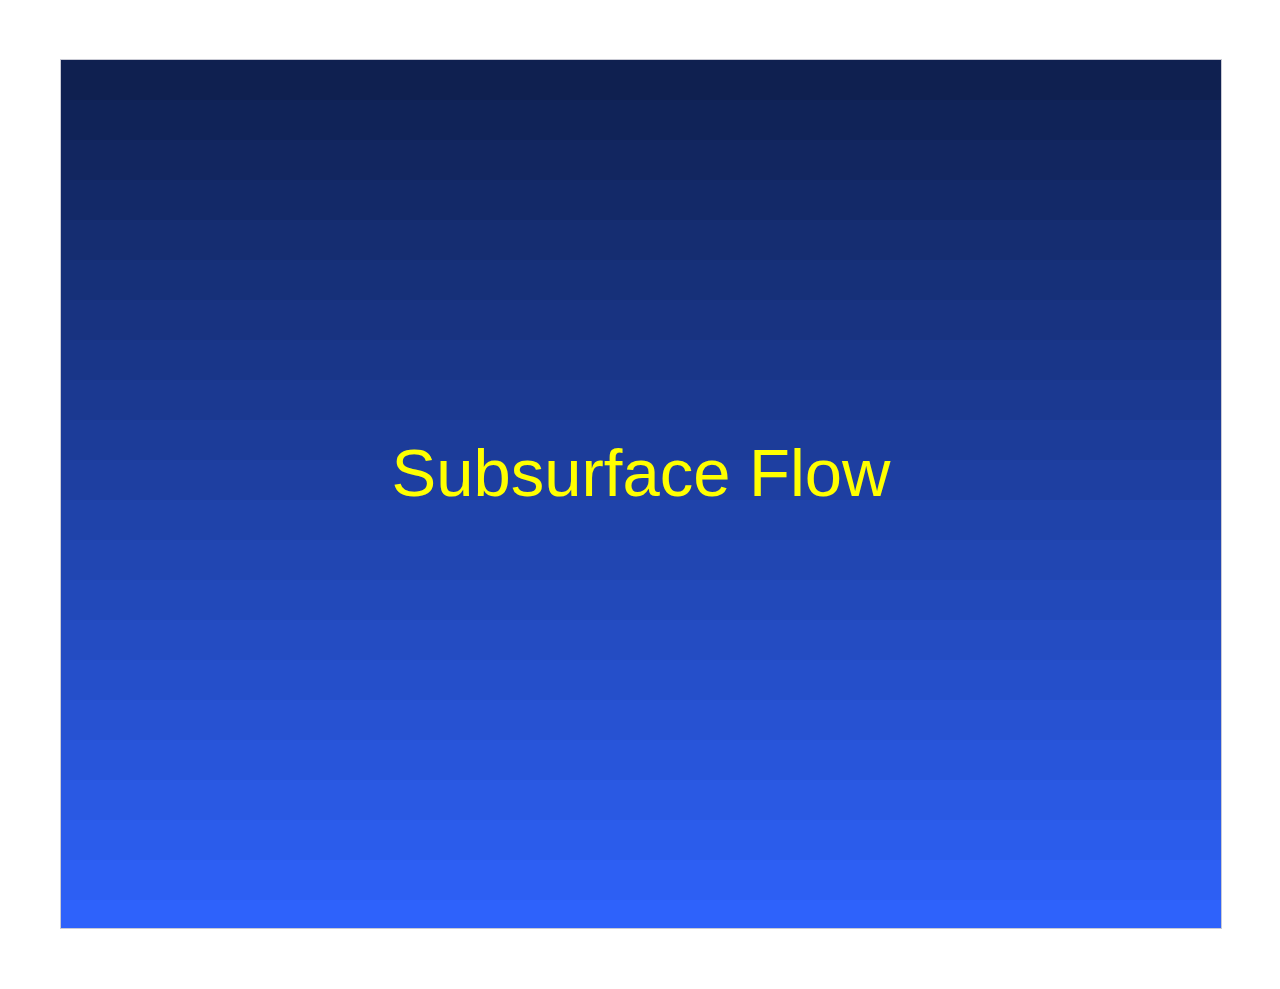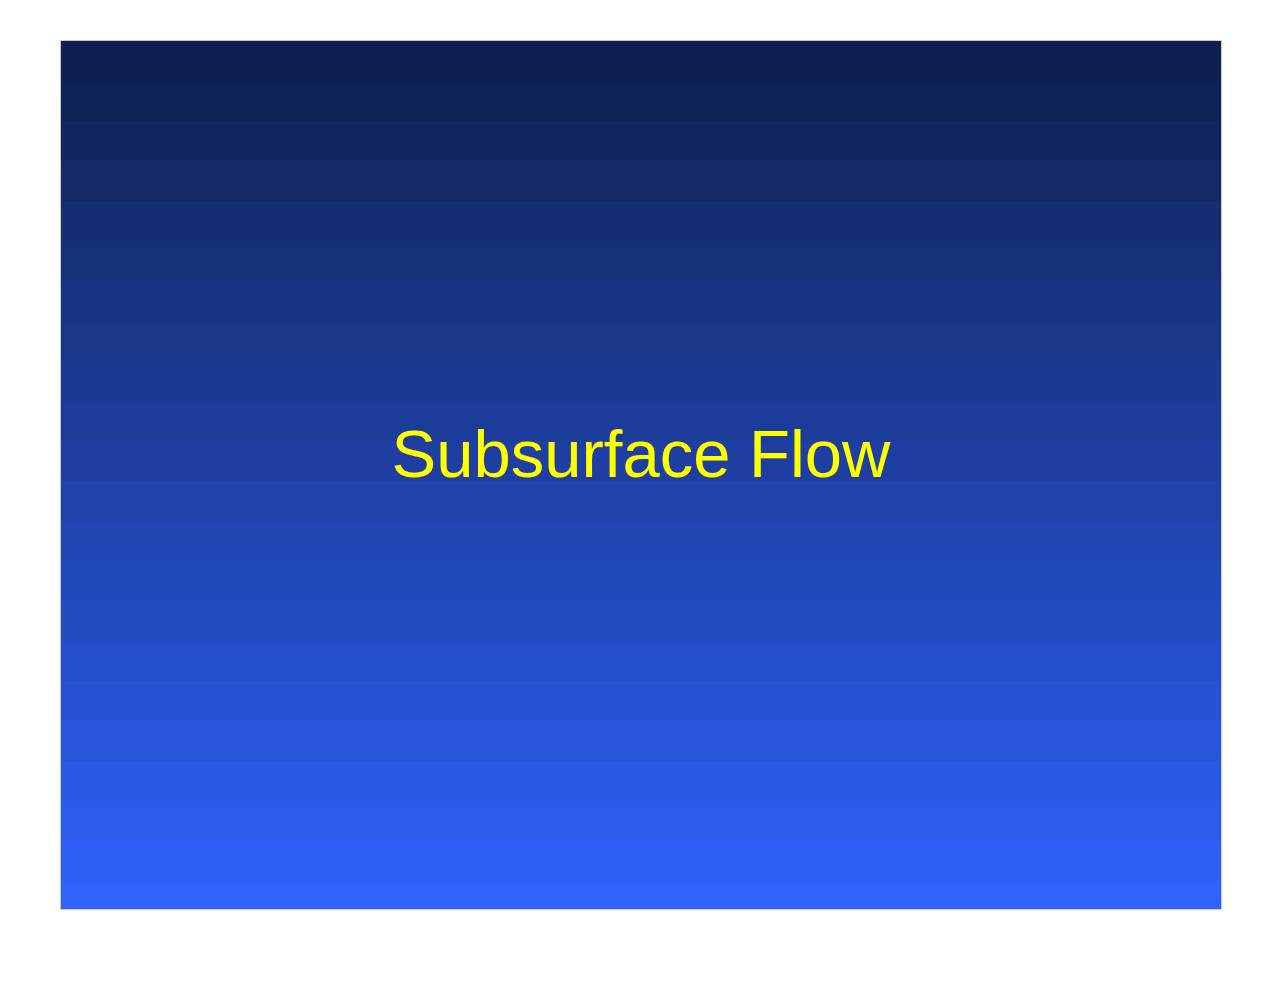--- a/index.html
+++ b/index.html
@@ -18,21 +18,21 @@
     position: relative;
     width: 1280px;
     height: 989px;
     background: #ffffff;
   }
 
   
   #slide {
     position: absolute;
     left: 60px;
-    top: 40px;
+    top: 59px;
     width: 1162px;
     height: 870px;
     border: 1px solid #c9cad4;
     box-sizing: border-box;
     overflow: hidden;
     background: #16306f;
   }
 
   
   #gradient-bands {

